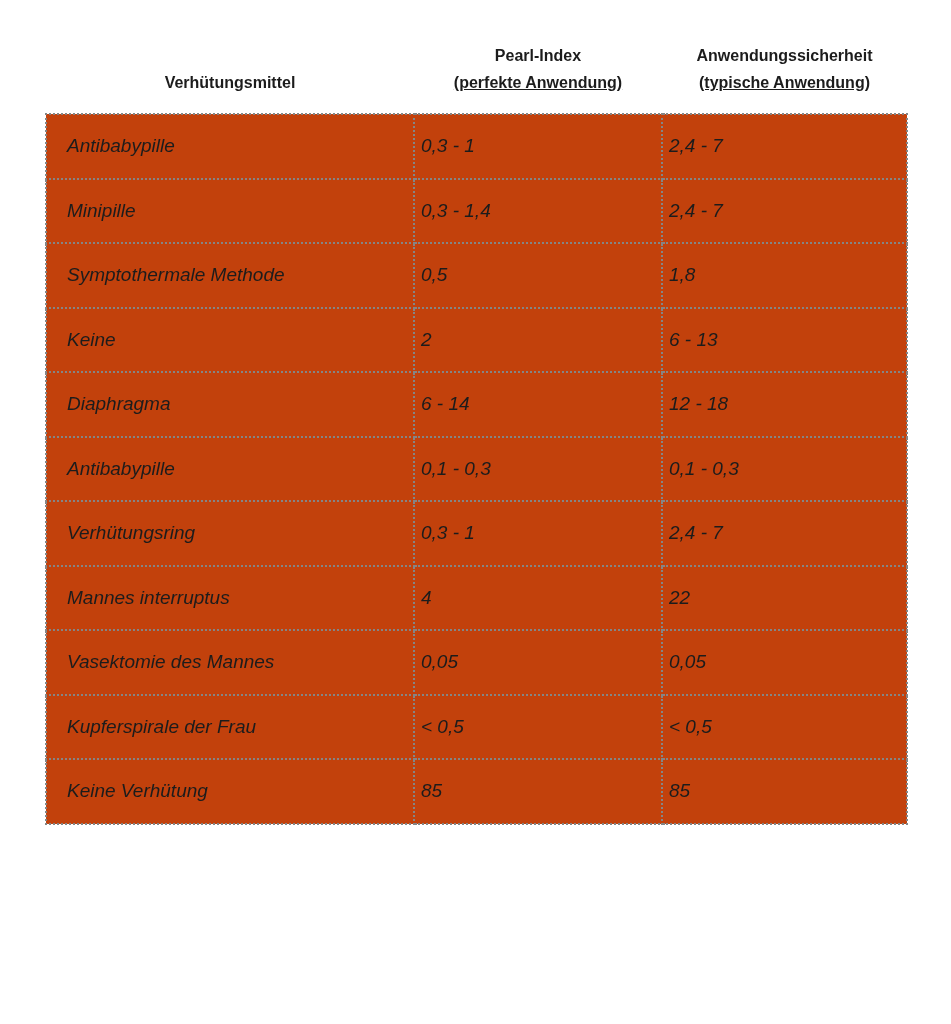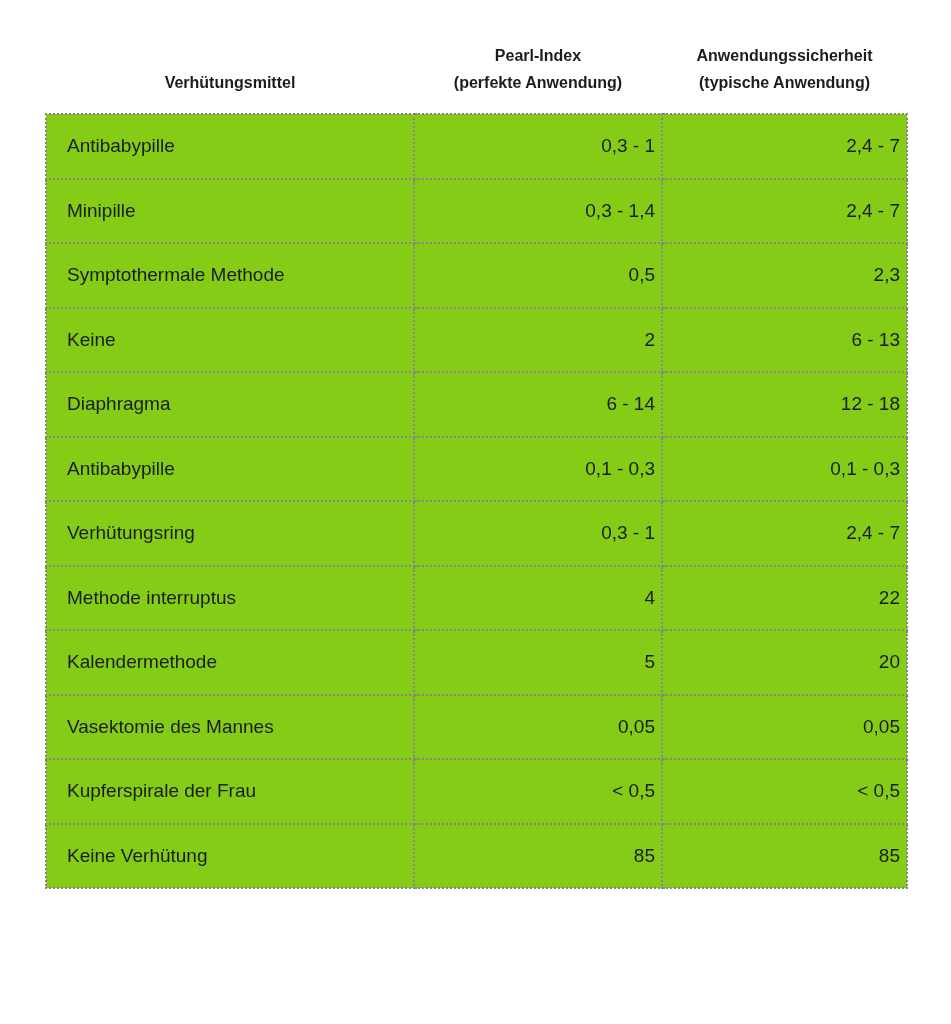--- a/index.html
+++ b/index.html
@@ -30,34 +30,35 @@
     height: 96px;
     vertical-align: bottom;
     padding: 0 0 17px 0;
     border: none;
     font-weight: bold;
     font-size: 16px;
     line-height: 27px;
     text-align: center;
     color: #1c1c1c;
   }
-  thead th .sub { display: block; }
+  thead th .sub { display: block; text-decoration: underline; }
   tbody td {
     border: 2px dotted #858585;
     height: 60.5px;
     font-size: 19px;
     vertical-align: middle;
-    background: #84cc16;
+    background: #c2410c;
+    font-style: italic;
   }
   tbody td.method {
     text-align: left;
     padding-left: 20px;
   }
   tbody td.value {
-    text-align: right;
+    text-align: left;
     padding: 0 6px;
   }
 </style>
 </head>
 <body>
 
 <div class="page">
   <table class="pearl-table">
     <colgroup>
       <col class="c1">
@@ -86,21 +87,21 @@
         <td class="value">2,4 - 7</td>
       </tr>
       <tr>
         <td class="method">Minipille</td>
         <td class="value">0,3 - 1,4</td>
         <td class="value">2,4 - 7</td>
       </tr>
       <tr>
         <td class="method">Symptothermale Methode</td>
         <td class="value">0,5</td>
-        <td class="value">2,3</td>
+        <td class="value">1,8</td>
       </tr>
       <tr>
         <td class="method">Keine</td>
         <td class="value">2</td>
         <td class="value">6 - 13</td>
       </tr>
       <tr>
         <td class="method">Diaphragma</td>
         <td class="value">6 - 14</td>
         <td class="value">12 - 18</td>
@@ -109,28 +110,23 @@
         <td class="method">Antibabypille</td>
         <td class="value">0,1 - 0,3</td>
         <td class="value">0,1 - 0,3</td>
       </tr>
       <tr>
         <td class="method">Verhütungsring</td>
         <td class="value">0,3 - 1</td>
         <td class="value">2,4 - 7</td>
       </tr>
       <tr>
-        <td class="method">Methode interruptus</td>
+        <td class="method">Mannes interruptus</td>
         <td class="value">4</td>
         <td class="value">22</td>
-      </tr>
-      <tr>
-        <td class="method">Kalendermethode</td>
-        <td class="value">5</td>
-        <td class="value">20</td>
       </tr>
       <tr>
         <td class="method">Vasektomie des Mannes</td>
         <td class="value">0,05</td>
         <td class="value">0,05</td>
       </tr>
       <tr>
         <td class="method">Kupferspirale der Frau</td>
         <td class="value">&lt; 0,5</td>
         <td class="value">&lt; 0,5</td>

